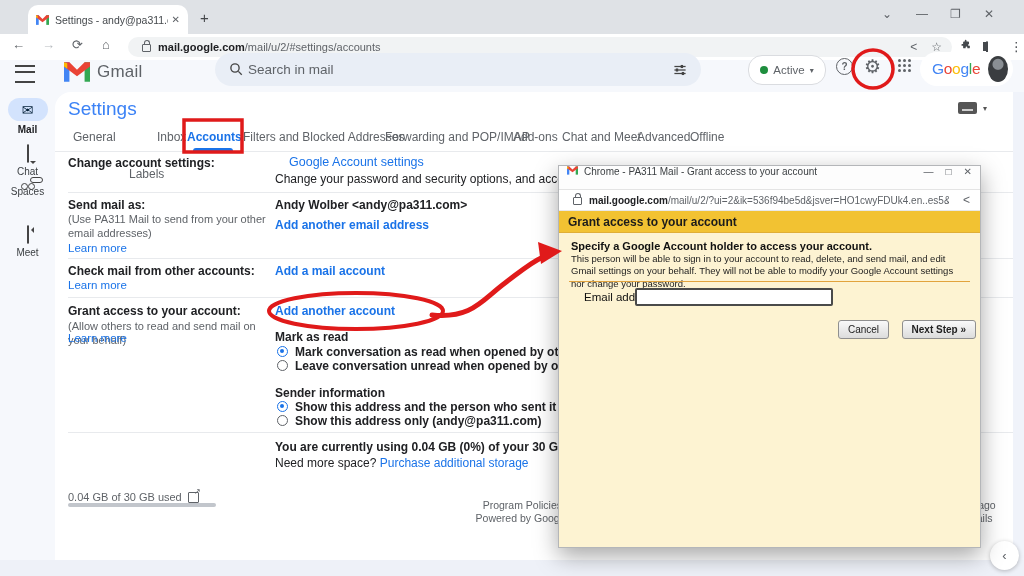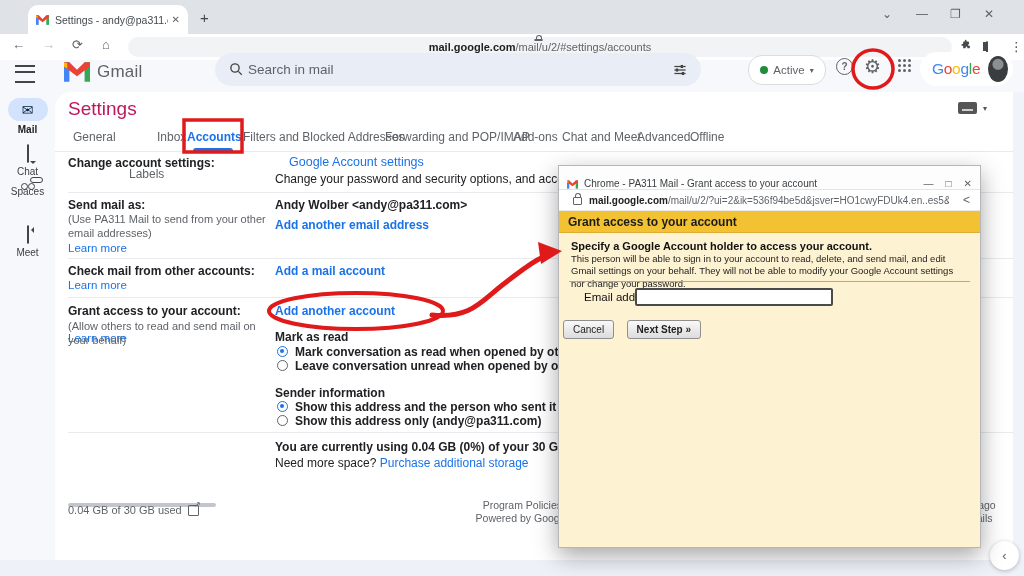--- a/index.html
+++ b/index.html
@@ -11,21 +11,21 @@
   .tab{position:absolute;left:28px;top:5px;width:160px;height:29px;background:#fff;
        border-radius:10px 10px 0 0;display:flex;align-items:center;padding:0 8px;box-sizing:border-box;}
   .tab-title{font-size:10.5px;color:#45494d;white-space:nowrap;overflow:hidden;flex:1;margin-left:6px;}
   .tab-close{font-size:10px;color:#5f6368;margin-left:4px;cursor:pointer;}
   .newtab{position:absolute;left:200px;top:9px;font-size:15px;color:#44474a;}
   .winctl{position:absolute;top:7px;font-size:12px;color:#5f6368;}
   .urlbar{position:absolute;left:0;top:34px;width:1024px;height:26px;background:#fff;}
   .navic{position:absolute;top:3px;font-size:13px;color:#5f6368;}
   .navic.dim{color:#b8bcc0;}
   .urlpill{position:absolute;left:128px;top:3px;width:824px;height:20px;background:#f1f3f4;
-           border-radius:10px;display:flex;align-items:center;padding:0 10px;box-sizing:border-box;flex-direction:column;}
+           border-radius:10px;display:flex;align-items:center;padding:0 10px;box-sizing:border-box;}
   .lock{width:7px;height:6px;border:1.5px solid #5f6368;border-radius:1px;position:relative;margin:2px 7px 0 4px;}
   .lock:before{content:"";position:absolute;left:0.5px;top:-5px;width:4px;height:4px;border:1.5px solid #5f6368;
                border-bottom:none;border-radius:4px 4px 0 0;}
   .urltext{font-size:11px;color:#5f6368;white-space:nowrap;}
   .urltext b{color:#202124;font-weight:bold;}
   .pill-ic{margin-left:auto;font-size:12px;color:#5f6368;}
   .pill-ic2{margin-left:14px;font-size:12px;color:#5f6368;}
   .chrome-ic{position:absolute;top:5px;font-size:12.5px;color:#45494d;}
   .puzzle{width:11px;height:11px;}
   .sidebox{width:11px;height:9px;border:1.5px solid #45494d;border-radius:2px;position:relative;}
@@ -71,21 +71,21 @@
   .chatic:after{content:"";position:absolute;left:2px;bottom:-5px;border:3px solid transparent;border-top-color:#444;}
   .spacesic{width:16px;height:12px;position:relative;margin:0 auto;}
   .spacesic i{position:absolute;border:1.6px solid #444;border-radius:50%;width:5px;height:5px;top:0;}
   .spacesic i:nth-child(1){left:0;}.spacesic i:nth-child(2){right:0;}
   .spacesic:after{content:"";position:absolute;left:2px;bottom:0;width:11px;height:4px;border:1.6px solid #444;border-radius:4px;}
   .meetic{width:13px;height:10px;border:1.7px solid #444;border-radius:2px;position:relative;margin:0 auto;}
   .meetic:after{content:"";position:absolute;right:-6px;top:1px;border:3px solid transparent;border-right-color:#444;}
 
   
   .card{position:absolute;left:55px;top:92px;width:958px;height:468px;background:#fff;border-radius:16px 0 0 0;}
-  .pagetitle{position:absolute;left:13px;top:6px;font-size:19px;color:#be185d;}
+  .pagetitle{position:absolute;left:13px;top:6px;font-size:19px;color:#3b82f6;}
   .kbdic{position:absolute;left:903px;top:10px;width:19px;height:12px;background:#555;border-radius:2px;}
   .kbdic:after{content:"";position:absolute;left:4px;top:7px;width:11px;height:2px;background:#cfcfcf;}
   .kbdcaret{position:absolute;left:928px;top:12px;font-size:8px;color:#555;}
   .tabsrow{position:absolute;left:0;top:33px;width:958px;height:26px;border-bottom:1px solid #e8eaed;}
   .stab{position:absolute;top:5px;font-size:12px;color:#5f6368;white-space:nowrap;}
   .stab.active{color:#1a73e8;font-weight:bold;}
   .underline{position:absolute;left:138px;top:23px;width:40px;height:3px;background:#1a73e8;border-radius:3px 3px 0 0;}
 
   .divider{position:absolute;left:13px;right:0;height:1px;background:#e8eaed;}
   .lbl{position:absolute;left:13px;width:210px;font-size:12px;font-weight:bold;color:#202124;}
@@ -96,53 +96,53 @@
   .alink{position:absolute;left:220px;font-size:12px;color:#1a73e8;font-weight:bold;}
   .nlink{position:absolute;left:234px;font-size:12.5px;color:#1a73e8;}
   .radio{position:absolute;width:11px;height:11px;border:1.6px solid #5f6368;border-radius:50%;box-sizing:border-box;}
   .radio.sel{border-color:#1a73e8;}
   .radio.sel:after{content:"";position:absolute;left:1.6px;top:1.6px;width:4.5px;height:4.5px;border-radius:50%;background:#1a73e8;}
   .ropt{position:absolute;font-size:12px;font-weight:bold;color:#202124;}
   .rtitle{position:absolute;left:220px;font-size:12px;font-weight:bold;color:#202124;}
 
   
   .pbar{position:absolute;left:68px;top:503px;width:148px;height:4px;border-radius:2px;background:#c2c6cc;}
-  .storage{position:absolute;left:68px;top:504px;font-size:11px;color:#5f6368;display:flex;align-items:center;gap:6px;}
+  .storage{position:absolute;left:68px;top:491px;font-size:11px;color:#5f6368;display:flex;align-items:center;gap:6px;}
   .extic{width:9px;height:9px;border:1.4px solid #5f6368;border-radius:1px;position:relative;display:inline-block;}
   .extic:after{content:"↗";position:absolute;right:-3px;top:-6px;font-size:8px;color:#5f6368;}
   .fright{position:absolute;width:150px;text-align:right;font-size:10.5px;color:#5f6368;}
   .frag{position:absolute;font-size:10.5px;color:#5f6368;}
   .panelbtn{position:absolute;left:990px;top:541px;width:29px;height:29px;border-radius:50%;background:#fff;
             box-shadow:0 1px 4px rgba(0,0,0,.25);display:flex;align-items:center;justify-content:center;
             font-size:13px;color:#5f6368;}
   .bstrip{position:absolute;left:0;top:560px;width:1024px;height:16px;background:#eef1f8;}
   .rstrip{position:absolute;left:1013px;top:92px;width:11px;height:468px;background:#f0f3fa;}
 
   
   .popup{position:absolute;left:558px;top:165px;width:423px;height:383px;background:#fff;
          border:1px solid #b4b6b9;box-sizing:border-box;box-shadow:0 8px 22px rgba(0,0,0,.35);}
   .ptitle{position:absolute;left:0;top:0;right:0;height:24px;background:#fdfdfd;border-bottom:1px solid #e4e4e4;
-          display:flex;align-items:flex-end;padding:0 8px;box-sizing:border-box;}
+          display:flex;align-items:flex-start;padding:0 8px;box-sizing:border-box;}
   .ptitle .t{font-size:10px;color:#3c4043;margin-left:6px;flex:1;white-space:nowrap;overflow:hidden;}
   .pctl{font-size:10px;color:#5f6368;margin-left:12px;}
   .purl{position:absolute;left:0;top:24px;right:0;height:21px;background:#fff;border-bottom:1px solid #e8e8e8;
         display:flex;align-items:center;padding:0 10px;box-sizing:border-box;}
   .purl .u{font-size:10px;color:#5f6368;white-space:nowrap;overflow:hidden;flex:1;}
   .purl .u b{color:#202124;}
   .phead{position:absolute;left:0;top:45px;right:0;height:21px;background:#f2c232;
          display:flex;align-items:center;padding:0 9px;box-sizing:border-box;
          font-size:12px;font-weight:bold;color:#1b1b1b;}
   .pbody{position:absolute;left:0;top:66px;right:0;bottom:0;background:#fdf3d2;border-top:1px solid #e0ae35;}
   .pheading{position:absolute;left:12px;top:7px;font-size:11px;font-weight:bold;color:#111;}
   .ppara{position:absolute;left:12px;top:20px;width:398px;font-size:9.5px;color:#1c1c1c;line-height:1.3;}
   .phr{position:absolute;left:10px;right:10px;top:48px;height:0;border-top:1px solid #e2a33d;}
   .pemail{position:absolute;left:25px;top:58px;font-size:11.5px;color:#111;}
   .pinput{position:absolute;left:76px;top:55px;width:188px;height:14px;border:2px solid #4a4a4a;border-radius:2px;
           background:#fff;font-size:11px;padding:0 3px;font-family:"Liberation Sans",sans-serif;outline:none;}
-  .pbtns{position:absolute;left:0;right:0;top:86px;text-align:left;}
+  .pbtns{position:absolute;left:0;right:0;top:86px;text-align:right;}
   .pbtn{display:inline-block;background:linear-gradient(#f9f9f9,#dcdcdc);border:1px solid #8f8f8f;border-radius:3px;
         font-size:10px;color:#222;padding:3px 9px;margin:0 4px;font-family:"Liberation Sans",sans-serif;}
   .pbtn.b{font-weight:bold;}
 
   .overlay{position:absolute;left:0;top:0;width:1024px;height:576px;pointer-events:none;z-index:50;}
 </style>
 </head>
 <body>
 
 <div class="screen">

